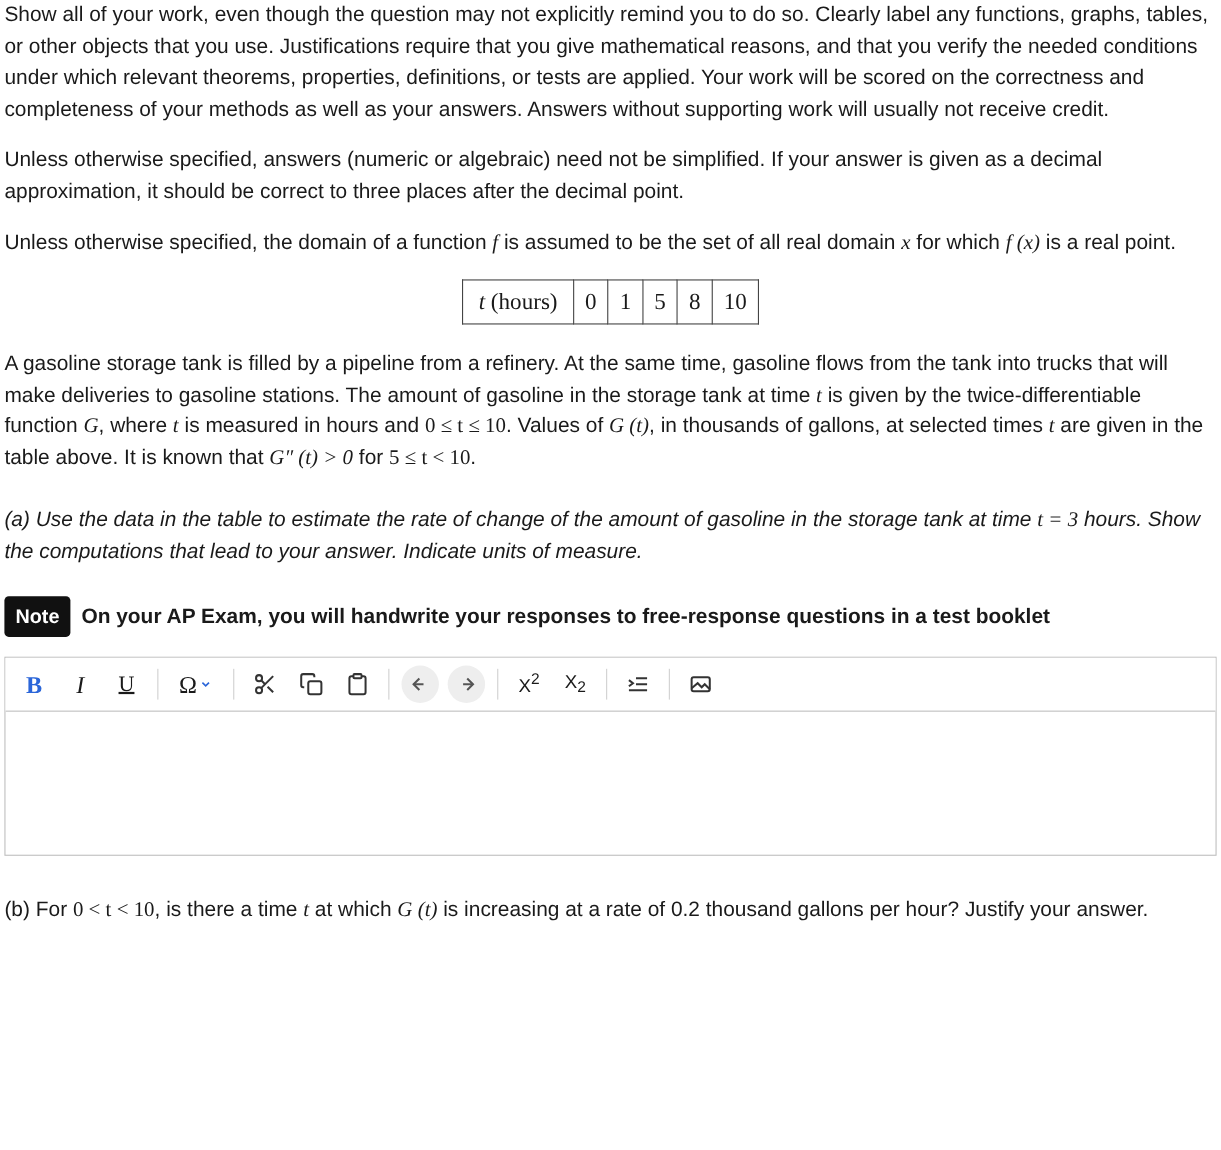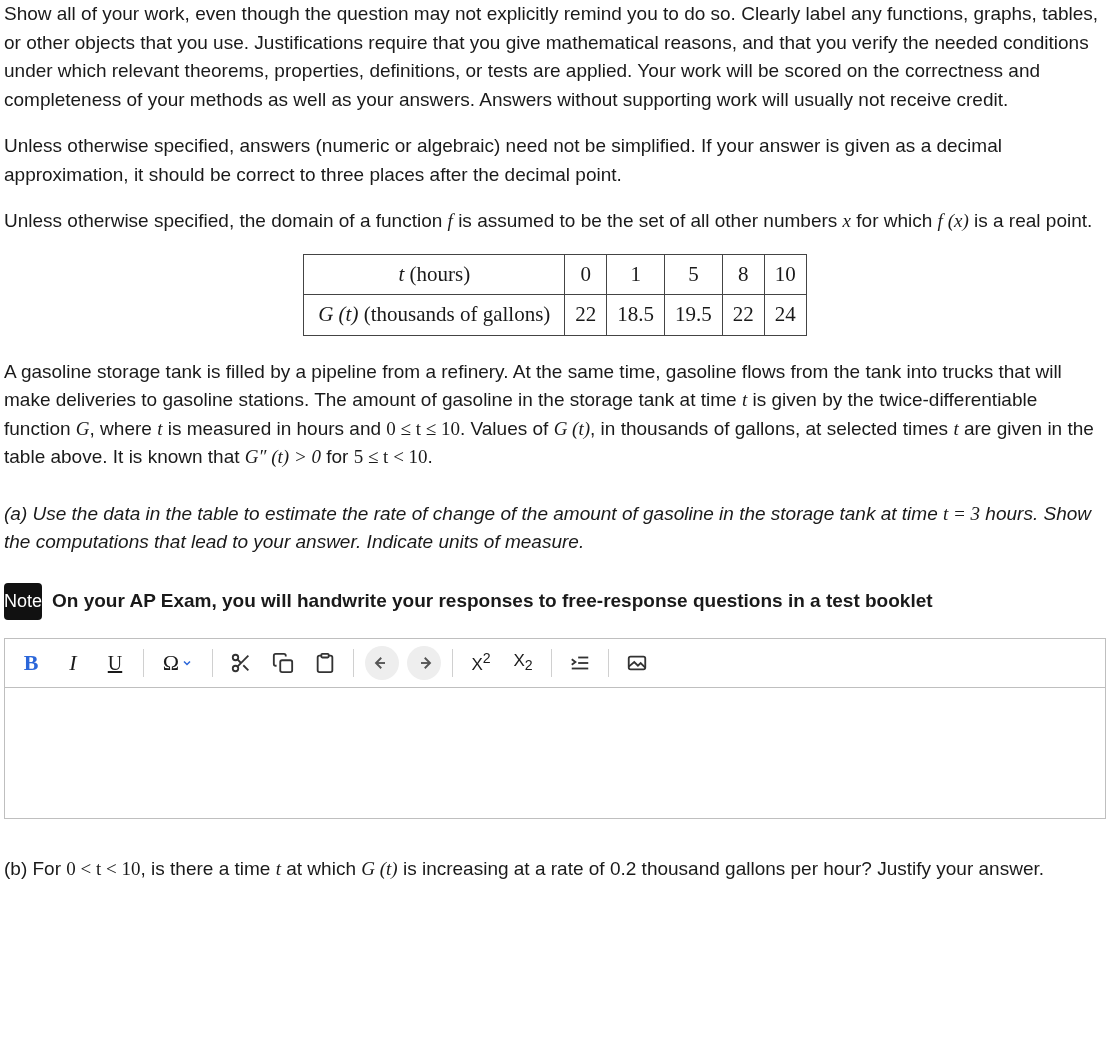--- a/index.html
+++ b/index.html
@@ -25,22 +25,22 @@
     border: 1px solid #444;
     padding: 4px 10px;
     text-align: center;
     white-space: nowrap;
   }
   .tbl td.hlabel { text-align: center; padding: 4px 14px; }
   .note-badge {
     display: inline-block;
     background: #111;
     color: #fff;
-    font-weight: 400;
-    padding: 5px 0;
+    font-weight: 700;
+    padding: 5px 10px;
     border-radius: 4px;
     margin-right: 10px;
     font-size: 18px;
   }
   .note-line { font-weight: 700; margin: 26px 0 18px 0; font-size: 19px;}
   
   .editor {
     border: 1px solid #bfbfbf;
     margin: 0 0 36px 0;
   }
@@ -84,41 +84,33 @@
   .supsub { font-family: Arial, sans-serif; font-size: 17px; }
 </style>
 </head>
 <body>
 
 <p>Show all of your work, even though the question may not explicitly remind you to do so. Clearly label any functions, graphs, tables, or other objects that you use. Justifications require that you give mathematical reasons, and that you verify the needed conditions under which relevant theorems, properties, definitions, or tests are applied. Your work will be scored on the correctness and completeness of your methods as well as your answers. Answers without supporting work will usually not receive credit.</p>
 
 <p>Unless otherwise specified, answers (numeric or algebraic) need not be simplified. If your answer is given as a decimal approximation, it should be correct to three places after the decimal point.</p>
 
 <p>
-  <span>Unless otherwise specified, the domain of a function </span><span class="mathit">f</span><span> is assumed to be the set of all other numbers </span><span class="mathit">x</span><span> for which </span><span class="mathit">f (x)</span><span> is a real point.</span>
+  <span>Unless otherwise specified, the domain of a function </span><span class="mathit">f</span><span> is assumed to be the set of all real domain </span><span class="mathit">x</span><span> for which </span><span class="mathit">f (x)</span><span> is a real point.</span>
 </p>
 
 <table class="tbl">
   <tbody>
       <tr>
     <td class="hlabel"><span class="mathit">t</span><span class="math">  (hours)</span></td>
     <td>0</td>
     <td>1</td>
     <td>5</td>
     <td>8</td>
     <td>10</td>
   </tr>
-  <tr>
-    <td class="hlabel"><span class="mathit">G (t)</span><span class="math">  (thousands of gallons)</span></td>
-    <td>22</td>
-    <td>18.5</td>
-    <td>19.5</td>
-    <td>22</td>
-    <td>24</td>
-  </tr>
 </tbody>
   </table>
 
 <p>
   <span>A gasoline storage tank is filled by a pipeline from a refinery. At the same time, gasoline flows from the tank into trucks that will make deliveries to gasoline stations. The amount of gasoline in the storage tank at time </span><span class="mathit">t</span><span> is given by the twice-differentiable function </span><span class="mathit">G</span><span>, where </span><span class="mathit">t</span><span> is measured in hours and </span><span class="math">0 ≤ t ≤ 10</span><span>. Values of </span><span class="mathit">G (t)</span><span>, in thousands of gallons, at selected times </span><span class="mathit">t</span><span> are given in the table above. It is known that </span><span class="mathit">G″ (t) &gt; 0</span><span> for </span><span class="math">5 ≤ t &lt; 10</span><span>.</span>
 </p>
 
 <p style="margin-top:28px;font-style:italic;">
   <span>(a)</span><span>   Use the data in the table to estimate the rate of change of the amount of gasoline in the storage tank at time </span><span class="math">t = 3</span><span> hours. Show the computations that lead to your answer. Indicate units of measure.</span>
 </p>

